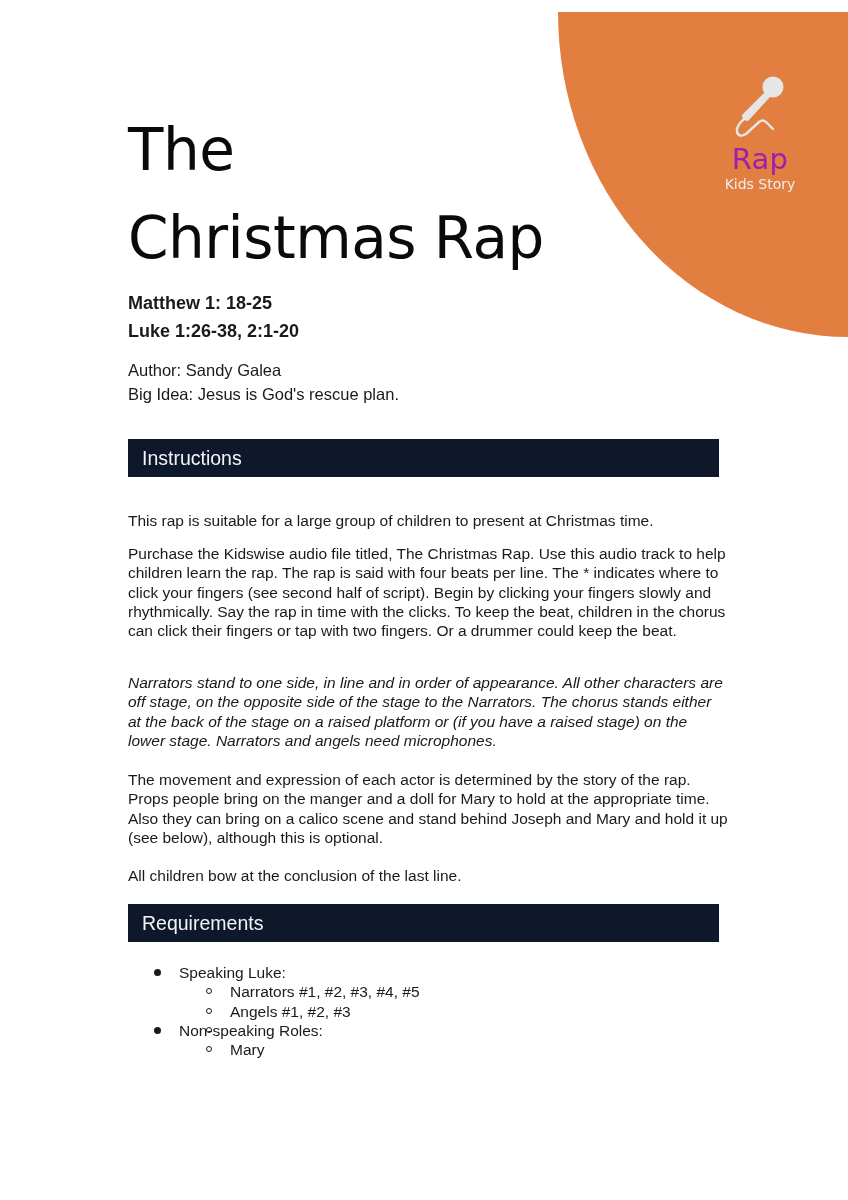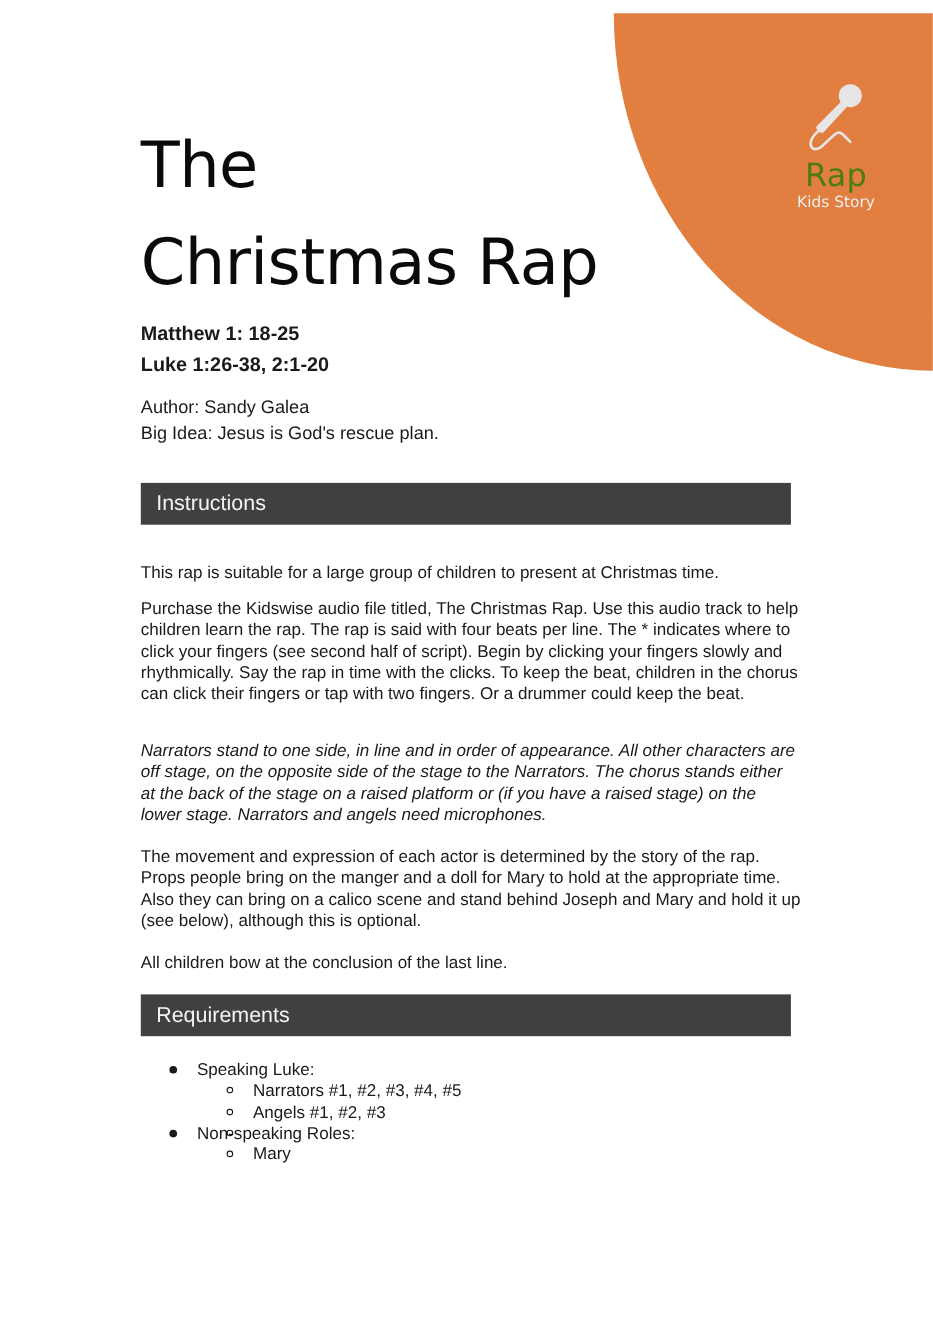--- a/index.html
+++ b/index.html
@@ -36,21 +36,21 @@
       display: block;
       width: 62px;
       height: 68px;
       margin: 0 auto;
     }
     .badge-title {
       font-family: "DejaVu Sans", sans-serif;
       font-size: 29px;
       line-height: 32px;
       margin-top: 3px;
-      color: #4d7c0f;
+      color: #a21caf;
       letter-spacing: 0.2px;
     }
     .badge-subtitle {
       font-family: "DejaVu Sans", sans-serif;
       font-size: 14px;
       line-height: 18px;
       color: #eeeeee;
       white-space: nowrap;
     }
     .title {
@@ -84,21 +84,21 @@
       font-family: "Liberation Sans", sans-serif;
       font-size: 16.5px;
       line-height: 24px;
       color: #1a1a1a;
     }
     .section-bar {
       position: absolute;
       left: 128px;
       width: 591px;
       height: 38px;
-      background: #404040;
+      background: #0f172a;
       color: #f2f4f8;
       font-family: "Liberation Sans", sans-serif;
       font-size: 19.5px;
       line-height: 38px;
       padding-left: 14px;
       box-sizing: border-box;
     }
     .bar-instructions { top: 439px; }
     .bar-requirements { top: 904px; }
     .para {

